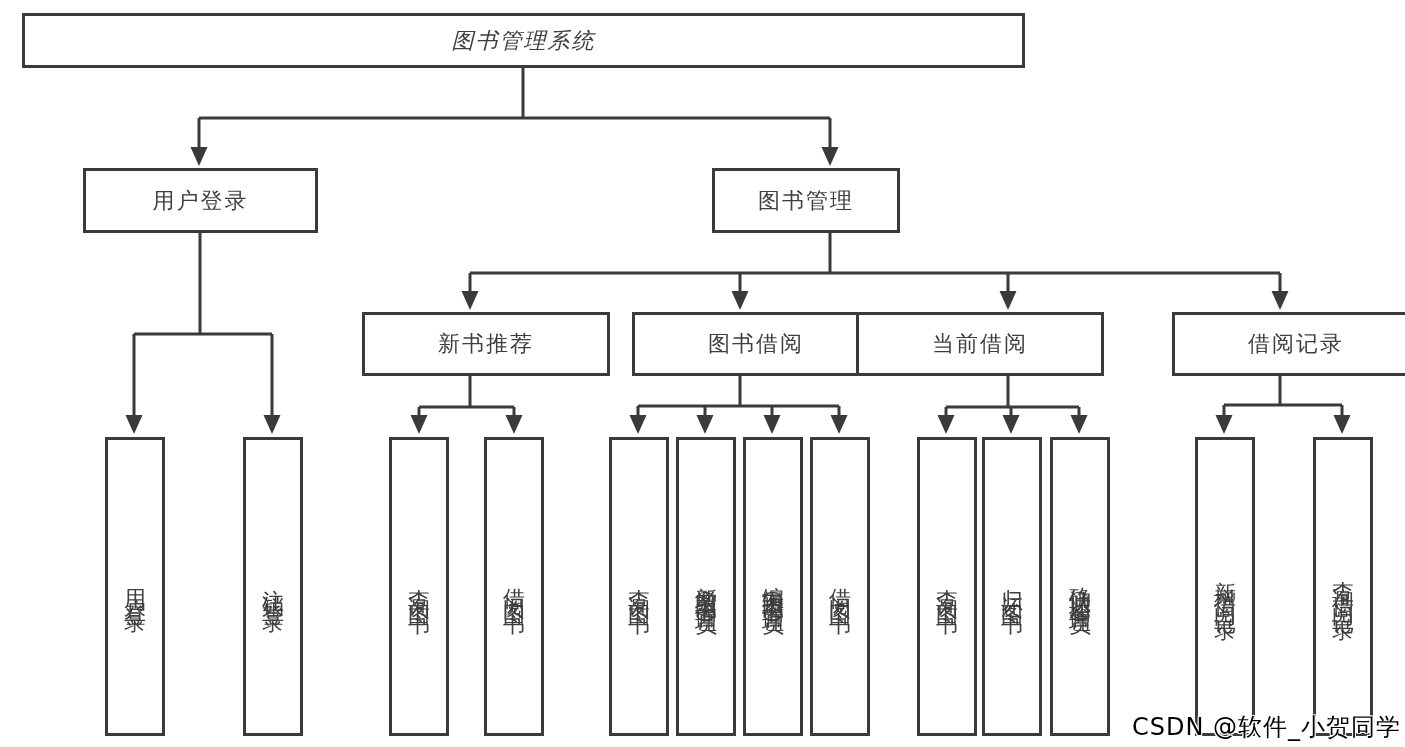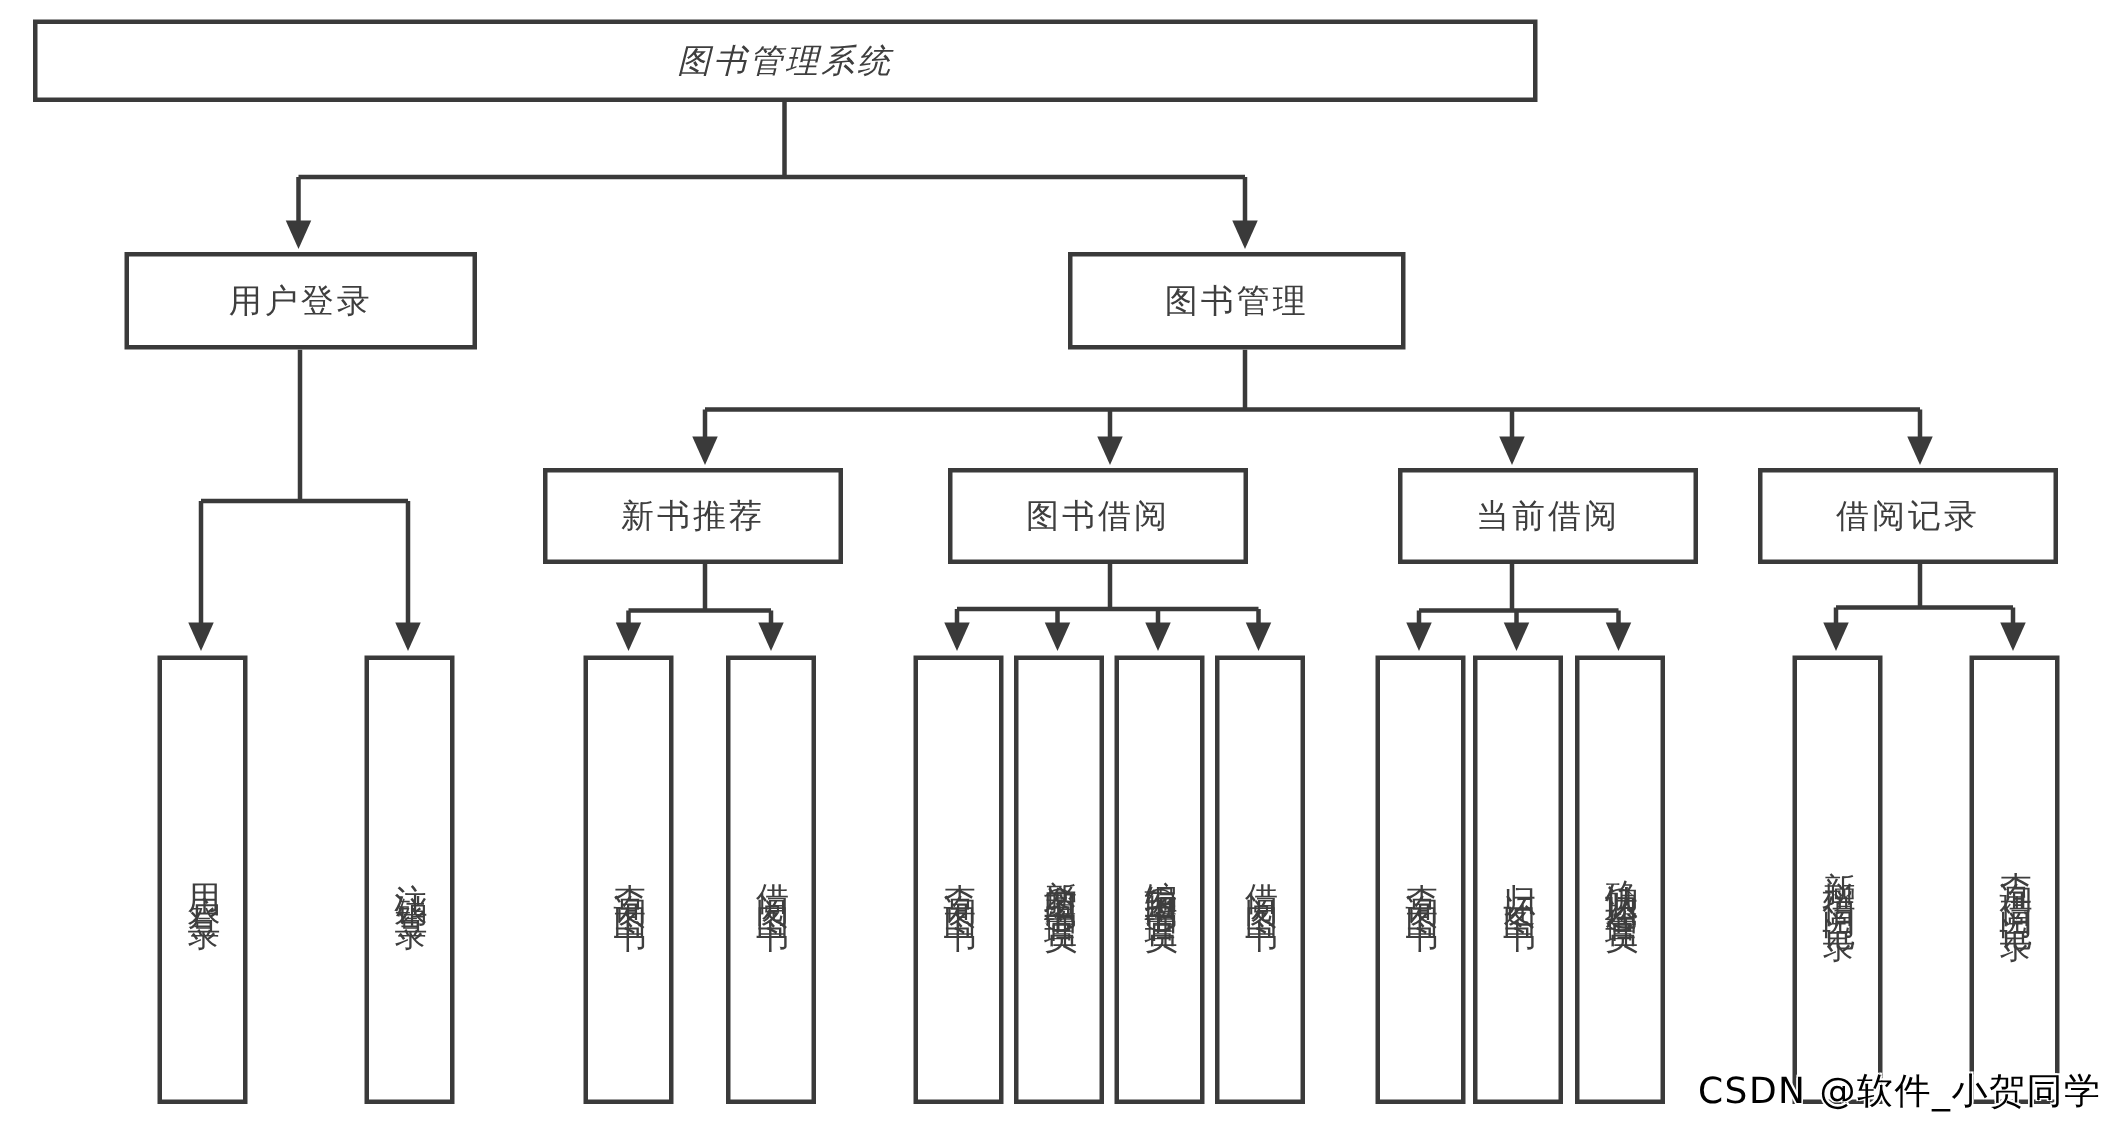--- a/index.html
+++ b/index.html
@@ -44,26 +44,26 @@
     text-orientation: mixed;
     letter-spacing: 8px;
     line-height: 1;
   }
   .v-node.md { letter-spacing: 8px; }
   .v-node.dense { letter-spacing: 4px; }
   
   .n-root  { left: 22px;  top: 13px;  width: 1003px; height: 55px; font-style: italic; }
   
   .n-login { left: 83px;  top: 168px; width: 235px; height: 65px; }
-  .n-mgmt  { left: 712px; top: 168px; width: 225px; height: 65px; }
+  .n-mgmt  { left: 712px; top: 168px; width: 188px; height: 65px; }
   
-  .l3 { top: 312px; width: 200px; height: 64px; }
+  .l3 { top: 312px; width: 248px; height: 64px; }
   .n-rec  { left: 362px; }
   .n-bor  { left: 632px; }
-  .n-cur  { left: 932px; }
+  .n-cur  { left: 856px; }
   .n-hist { left: 1172px; }
   
   .leaf { top: 437px; width: 60px; height: 299px; }
   .x1  { left: 105px; }
   .x2  { left: 243px; }
   .x3  { left: 389px; }
   .x4  { left: 484px; }
   .x5  { left: 609px; }
   .x6  { left: 676px; }
   .x7  { left: 743px; }

